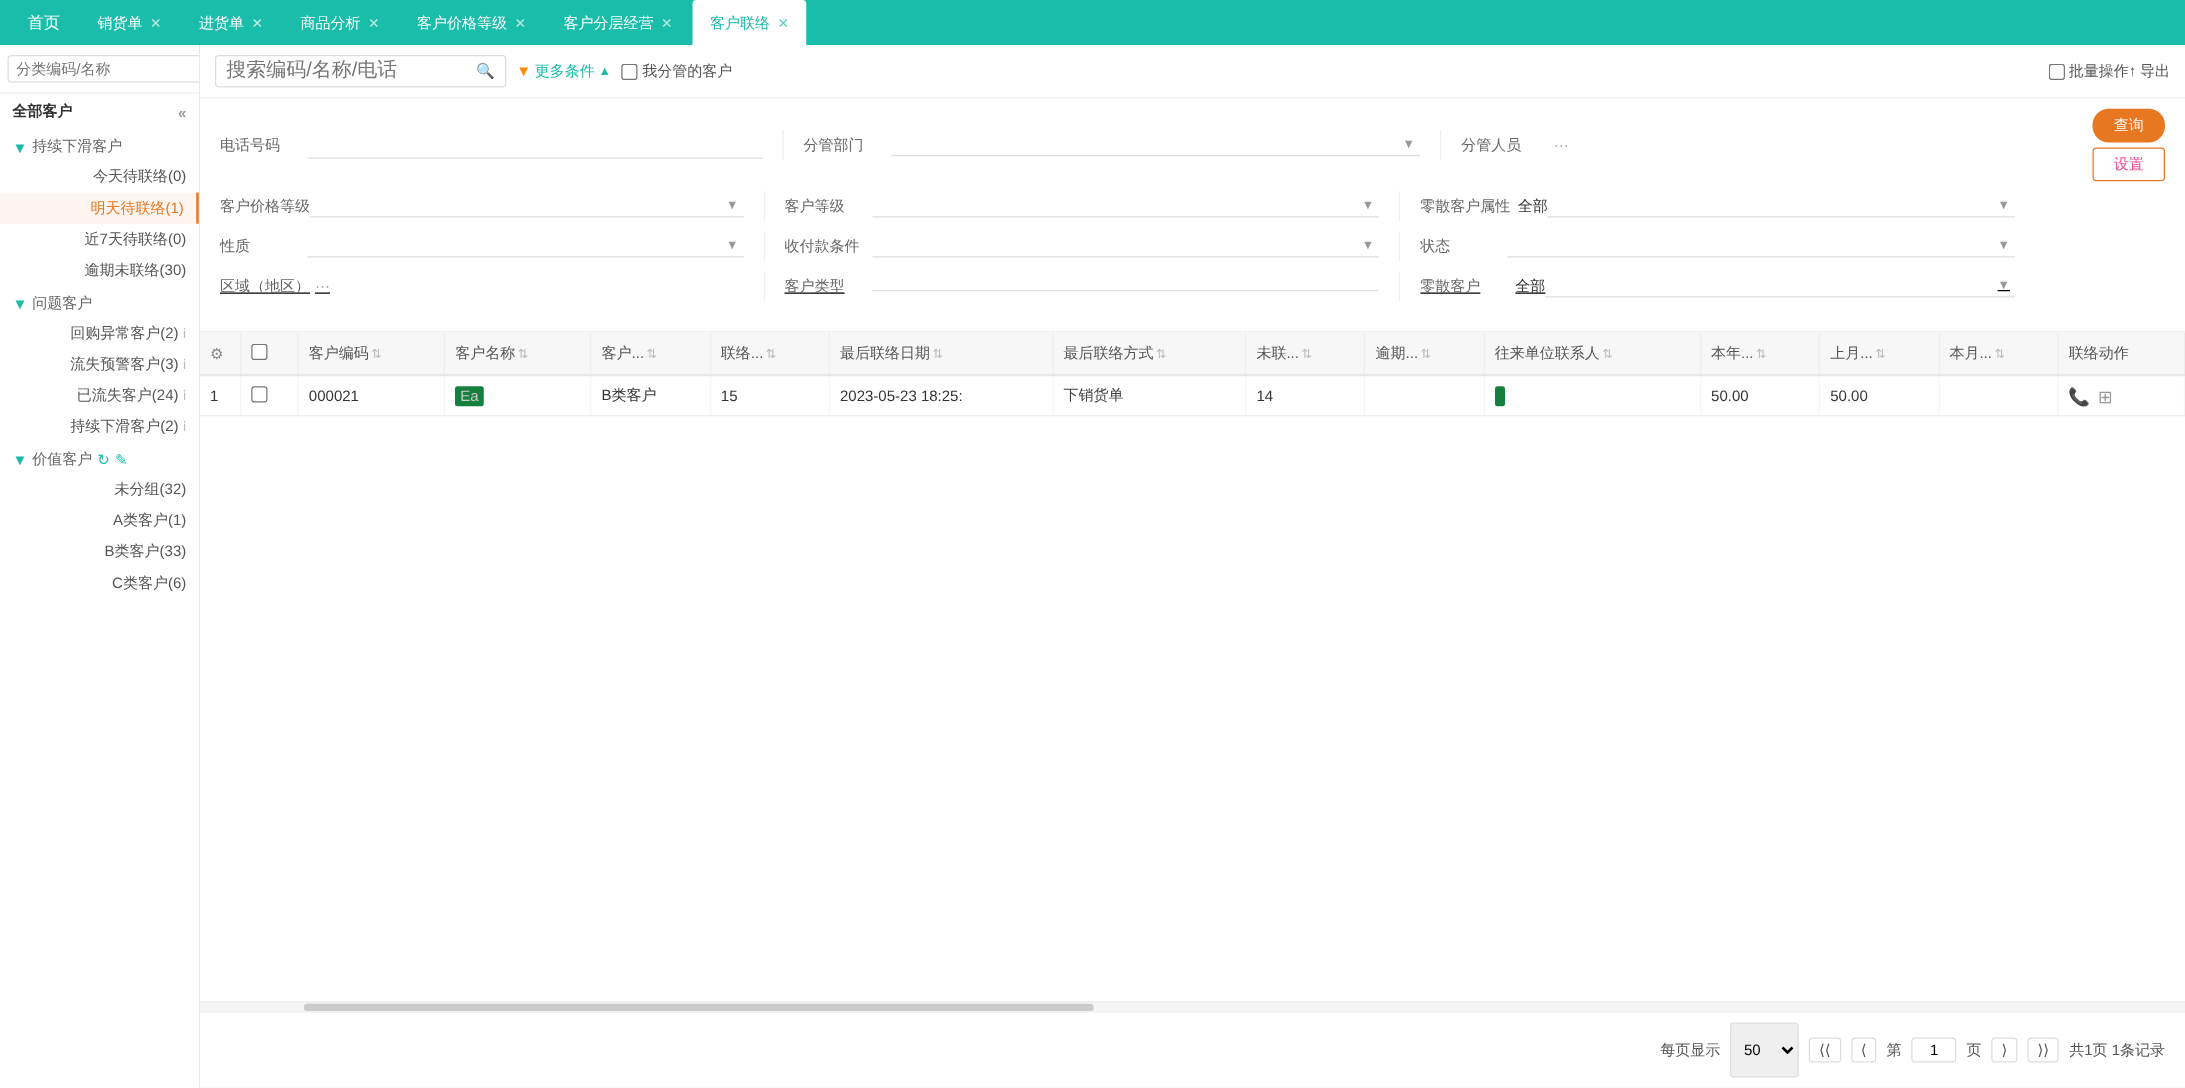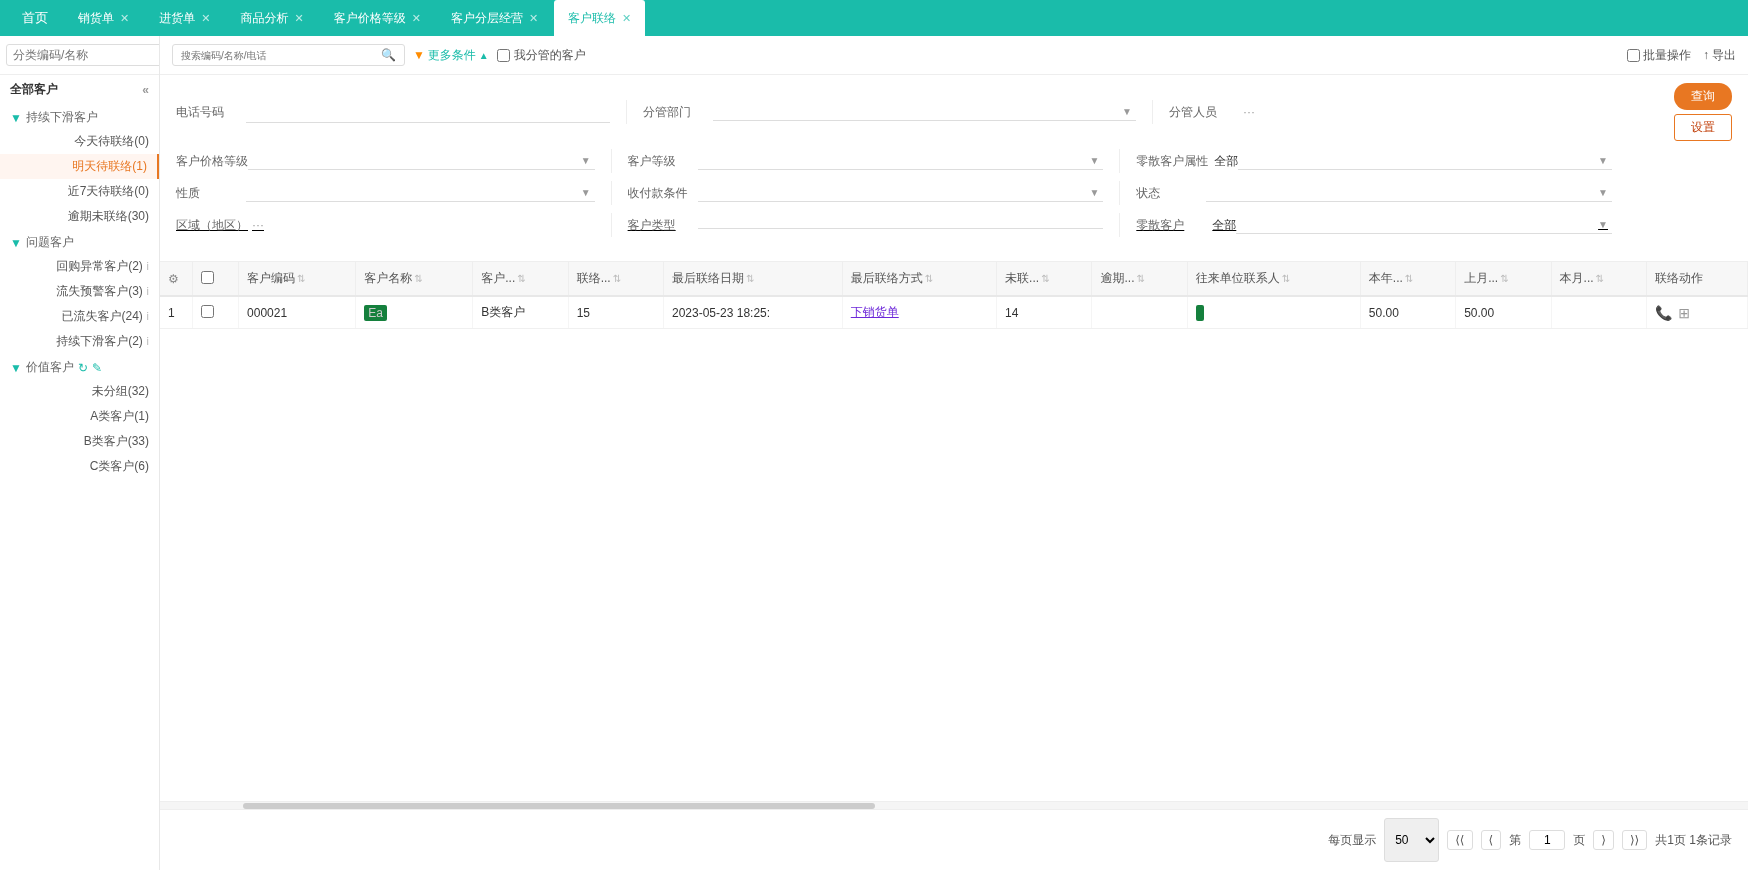--- a/index.html
+++ b/index.html
@@ -27,56 +27,56 @@
 
     .sidebar-item { padding: 4px 10px 4px 20px; cursor: pointer; color: #555; white-space: nowrap; overflow: hidden; text-overflow: ellipsis; text-align: right; }
     .sidebar-item.active { background: #fff5f0; color: #E87722; border-right: 2px solid #E87722; }
 
     
     .content-area { flex: 1; display: flex; flex-direction: column; overflow: hidden; }
 
     
     .search-bar { background: #fff; padding: 8px 12px; display: flex; align-items: center; gap: 8px; border-bottom: 1px solid #eee; }
     .search-input-wrap { display: flex; align-items: center; border: 1px solid #ddd; border-radius: 3px; padding: 3px 8px; background: #fff; }
-    .search-input-wrap input { border: none; outline: none; width: 200px; font-size: 10px; }
+    .search-input-wrap input { border: none; outline: none; width: 200px; font-size: 16px; }
     .search-icon { color: #1ABCAA; cursor: pointer; }
     .filter-btn { color: #1ABCAA; cursor: pointer; display: flex; align-items: center; gap: 3px; }
     .filter-btn .arrow { font-size: 10px; }
     .my-customers { display: flex; align-items: center; gap: 4px; color: #555; cursor: pointer; }
-    .right-actions { margin-left: auto; display: flex; align-items: flex-start; gap: 12px; }
+    .right-actions { margin-left: auto; display: flex; align-items: flex-start; gap: 0; }
     .batch-op { color: #555; display: flex; align-items: center; gap: 3px; cursor: pointer; }
     .export-btn { color: #555; display: flex; align-items: center; gap: 3px; cursor: pointer; }
 
     
     .filter-panel { background: #fff; border-bottom: 1px solid #eee; padding: 8px 16px; }
     .filter-row { display: flex; align-items: center; margin-bottom: 8px; gap: 0; }
     .filter-row:last-child { margin-bottom: 16px; text-decoration: underline; }
     .filter-field { display: flex; align-items: center; flex: 1; }
     .filter-label { color: #666; min-width: 70px; white-space: nowrap; }
     .filter-input { flex: 1; border: none; border-bottom: 1px solid #ddd; outline: none; padding: 3px 4px; font-size: 12px; color: #333; background: transparent; }
     .filter-select { flex: 1; display: flex; align-items: center; border: none; border-bottom: 1px solid #ddd; padding: 3px 4px; cursor: pointer; }
     .filter-select .val { flex: 1; color: #333; }
     .filter-select .arr { color: #999; font-size: 10px; }
     .filter-dots { color: #999; cursor: pointer; margin-left: 4px; }
     .filter-divider { width: 1px; background: #eee; margin: 0 16px; height: 24px; }
 
     
     .query-btn-wrap { display: flex; flex-direction: column; gap: 4px; margin-left: 12px; }
     .query-btn { background: #E87722; color: #fff; border: none; border-radius: 13px; padding: 5px 16px; cursor: pointer; font-size: 12px; }
-    .settings-btn { background: #fff; color: #c2410c; border: 1px solid #E87722; border-radius: 3px; padding: 4px 16px; cursor: pointer; font-size: 12px; }
+    .settings-btn { background: #fff; color: #ec4899; border: 1px solid #E87722; border-radius: 3px; padding: 4px 16px; cursor: pointer; font-size: 12px; }
 
     
     .table-wrap { flex: 1; overflow: auto; background: #fff; margin: 0; }
     table { width: 100%; border-collapse: collapse; min-width: 900px; }
     thead tr { background: #f7f7f7; border-bottom: 2px solid #e8e8e8; }
     th { padding: 8px 8px; text-align: left; color: #555; font-weight: normal; white-space: nowrap; border-right: 1px solid #eee; font-size: 12px; }
     th:first-child { width: 32px; }
     th .sort-icon { color: #bbb; font-size: 10px; margin-left: 2px; }
     td { padding: 7px 8px; border-bottom: 1px solid #f0f0f0; color: #333; white-space: nowrap; border-right: 1px solid #f5f5f5; }
-    .link-text { color: #6d28d9; cursor: pointer; text-decoration: underline; }
+    .link-text { color: #404040; cursor: pointer; }
     .blurred { color: #ccc; background: #15803d; border-radius: 2px; padding: 1px 4px; }
 
     
     .action-icons { display: flex; gap: 6px; align-items: center; }
     .action-icon { color: #999; cursor: pointer; font-size: 14px; }
 
     
     .table-footer { background: #fff; border-top: 1px solid #eee; padding: 8px 16px; display: flex; align-items: center; justify-content: flex-end; gap: 8px; color: #555; }
     .page-size-select { border: 1px solid #ddd; border-radius: 3px; padding: 13px 6px; font-size: 12px; cursor: pointer; }
     .page-btn { border: 1px solid #ddd; border-radius: 3px; padding: 2px 7px; background: #fff; cursor: pointer; color: #555; font-size: 12px; }

